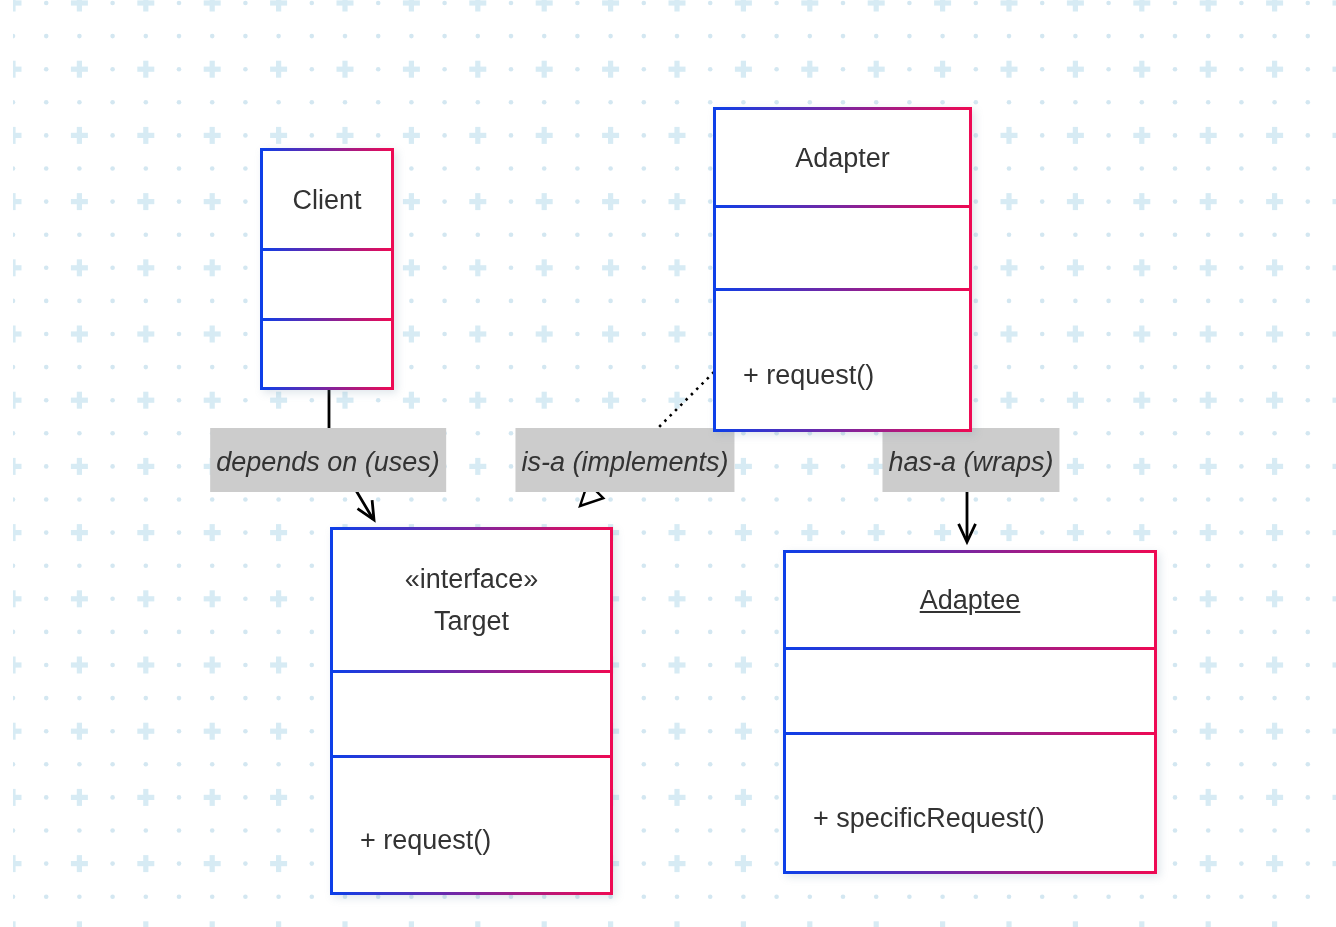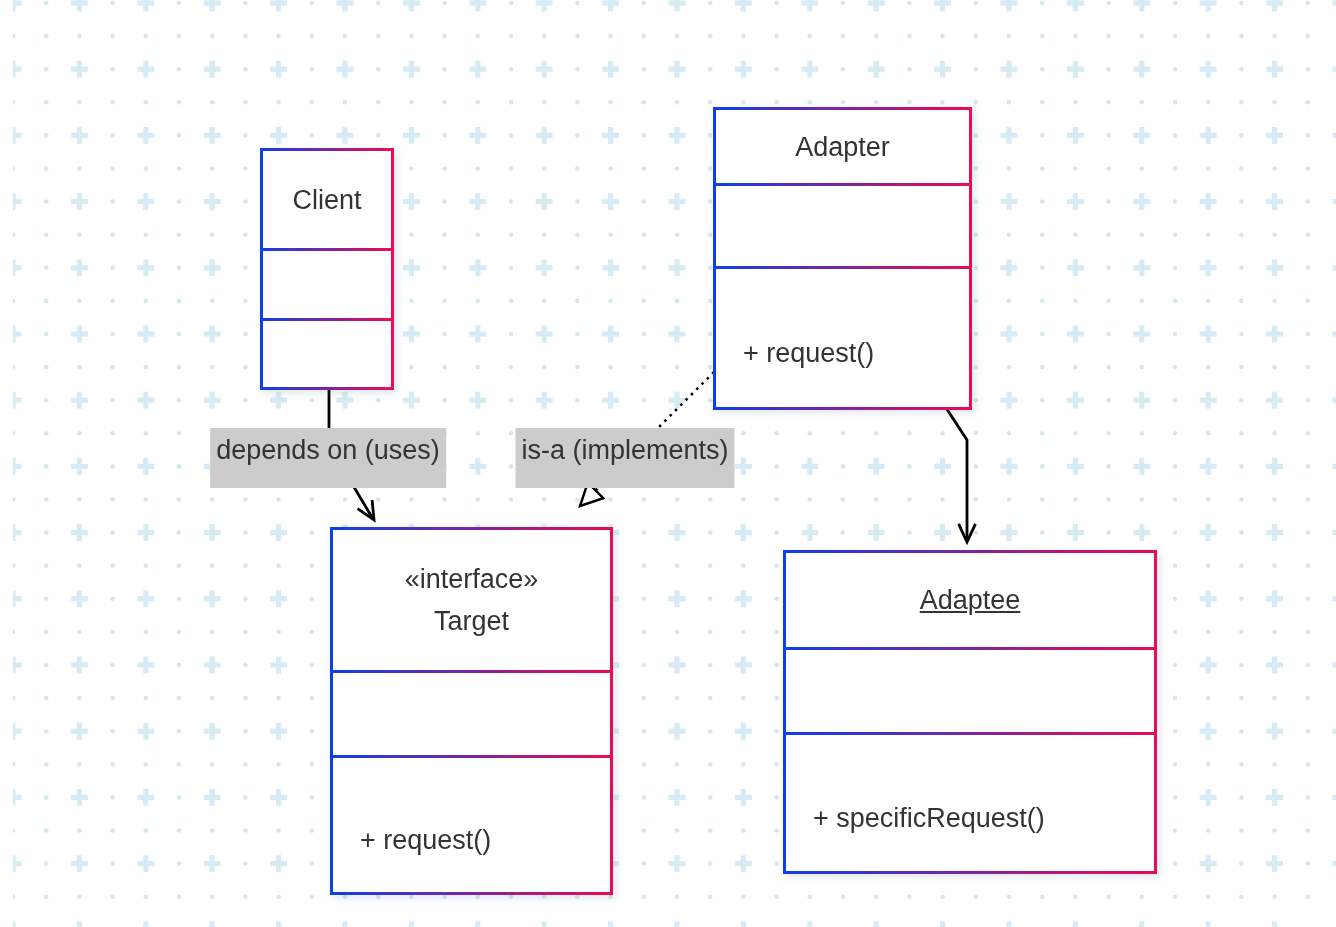--- a/index.html
+++ b/index.html
@@ -16,22 +16,22 @@
     z-index:3;
   }
   .divider{height:3px;background:linear-gradient(90deg,#0d3fe8,#ee0a54);}
   .compartment{box-sizing:border-box;display:flex;align-items:center;justify-content:center;}
   .compartment.title{flex-direction:column;font-size:27px;line-height:42px;}
   .compartment.members{justify-content:flex-start;padding-left:27px;font-size:27px;margin-top:30px;}
   
   .edge-label{
     position:absolute;transform:translateX(-50%);
     background:#cccccc;color:#333333;
-    font-size:27px;line-height:44px;height:60px;padding:0 6px;
-    white-space:nowrap;z-index:2;
+    font-size:27px;line-height:44px;height:40px;padding:12px 6px;
+    white-space:nowrap;z-index:2;font-style:italic;
   }
   .edges path{z-index:1;}
 </style>
 </head>
 <body>
 
 <div class="canvas">
 
   <svg id="grid" class="layer" style="left:13px;top:0;" width="1323" height="927">
       <rect x="-8.5" y="0.4" width="17" height="5.2" fill="#d7ebf4"></rect>
@@ -1547,33 +1547,34 @@
 
     <path d="M714,372 L592,494" fill="none" stroke="#000000" stroke-width="2.6" stroke-dasharray="2.5,5"></path>
     <path d="M580,506 L603.3,498.2 L587.8,482.6 Z" fill="#ffffff" stroke="#000000" stroke-width="2.4"></path>
 
     <path d="M924,374 L967,440 L967,541" fill="none" stroke="#000000" stroke-width="2.8"></path>
     <path d="M958.6,523.9 L967,542 L975.5,523.9" fill="none" stroke="#000000" stroke-width="2.8"></path>
   </svg>
 
   <div class="edge-label" style="left:328px;top:428px;">depends on (uses)</div>
   <div class="edge-label" style="left:625px;top:428px;">is-a (implements)</div>
+  <div class="edge-label" style="left:971px;top:428px;">has-a (wraps)</div>
 
   <div class="uml-class" style="left:260px;top:148px;width:134px;">
     <div class="compartment title" style="height:97px;justify-content:center;">
       <span>Client</span>
     </div>
     <div class="divider"></div>
     <div class="compartment members" style="height:37px;"></div>
     <div class="divider"></div>
     <div class="compartment members" style="height:36px;"></div>
   </div>
 
   <div class="uml-class" style="left:713px;top:107px;width:259px;">
-    <div class="compartment title" style="height:73px;text-align:center;">
+    <div class="compartment title" style="height:95px;text-align:center;">
       <span>Adapter</span>
     </div>
     <div class="divider"></div>
     <div class="compartment members" style="height:50px;"></div>
     <div class="divider"></div>
     <div class="compartment members" style="height:108px;">
       <span>+ request()</span>
     </div>
   </div>
 

